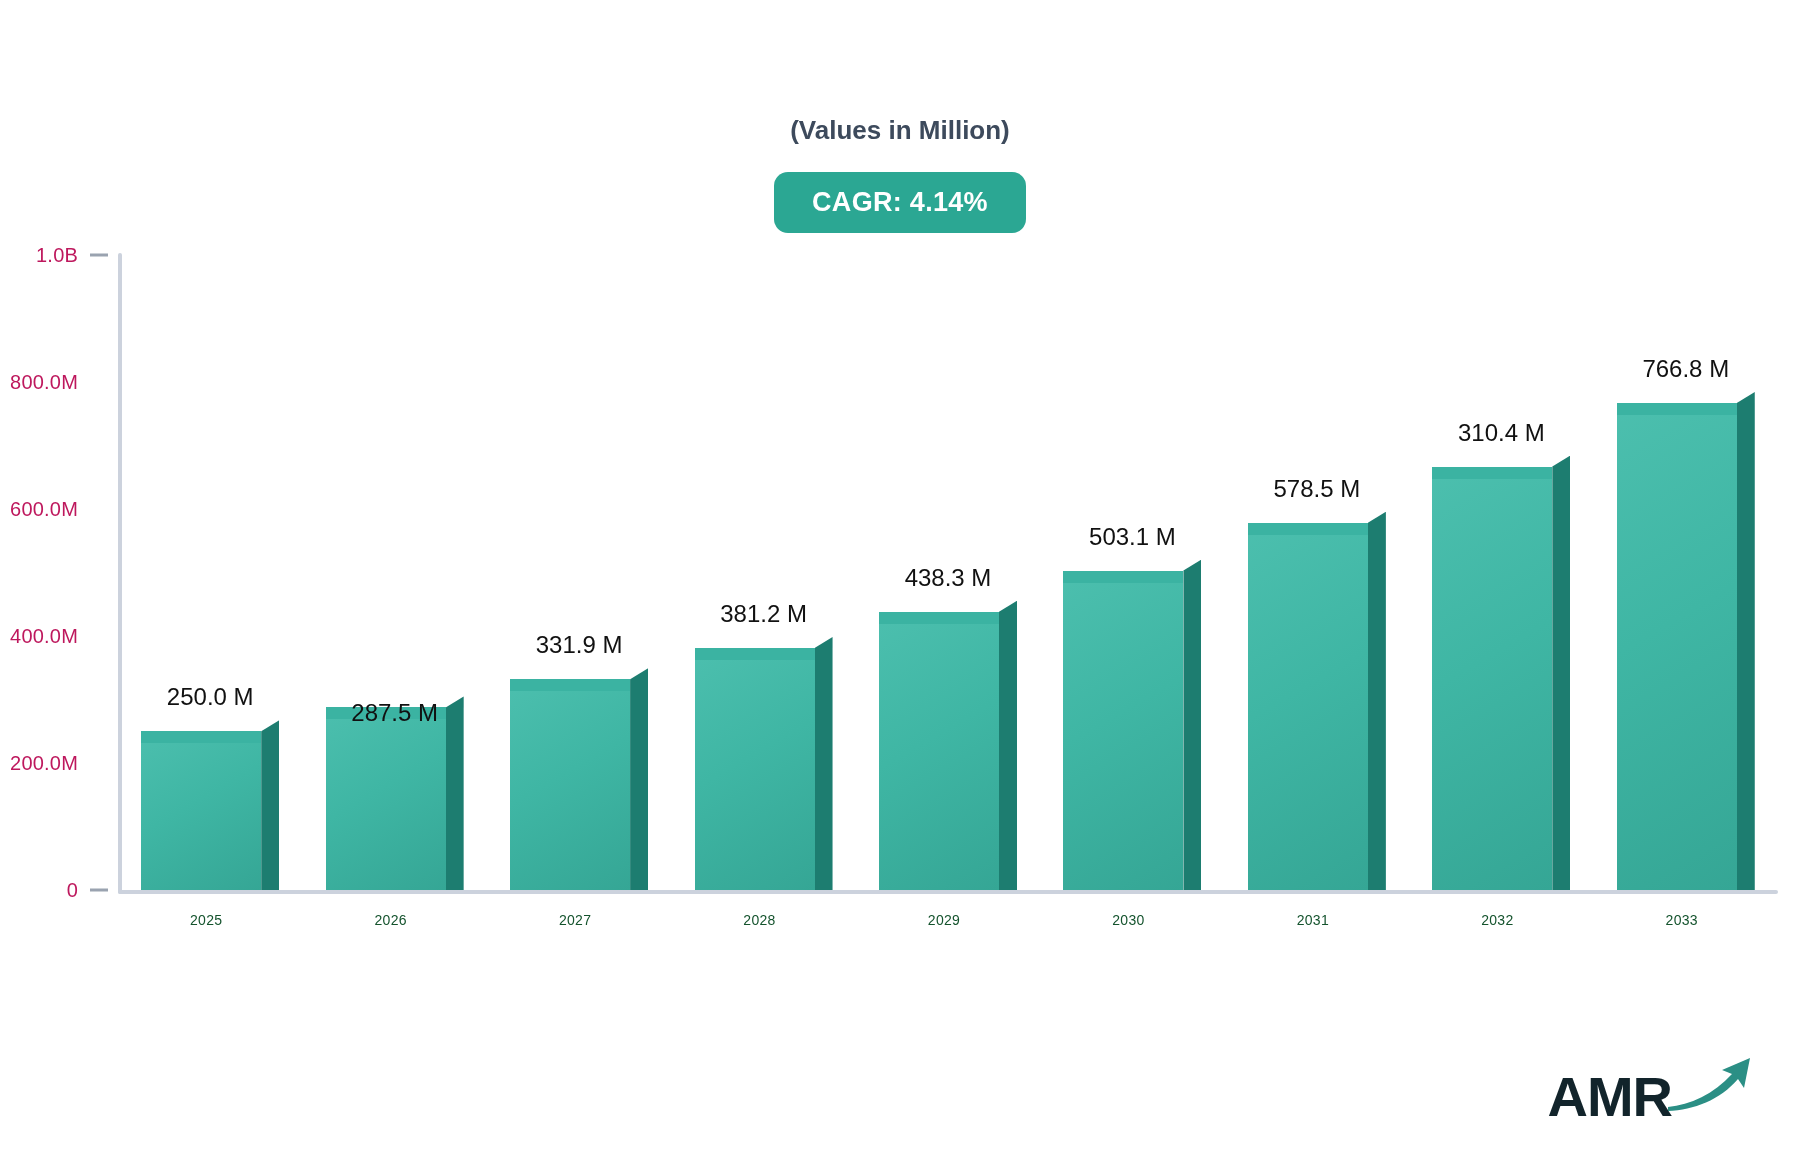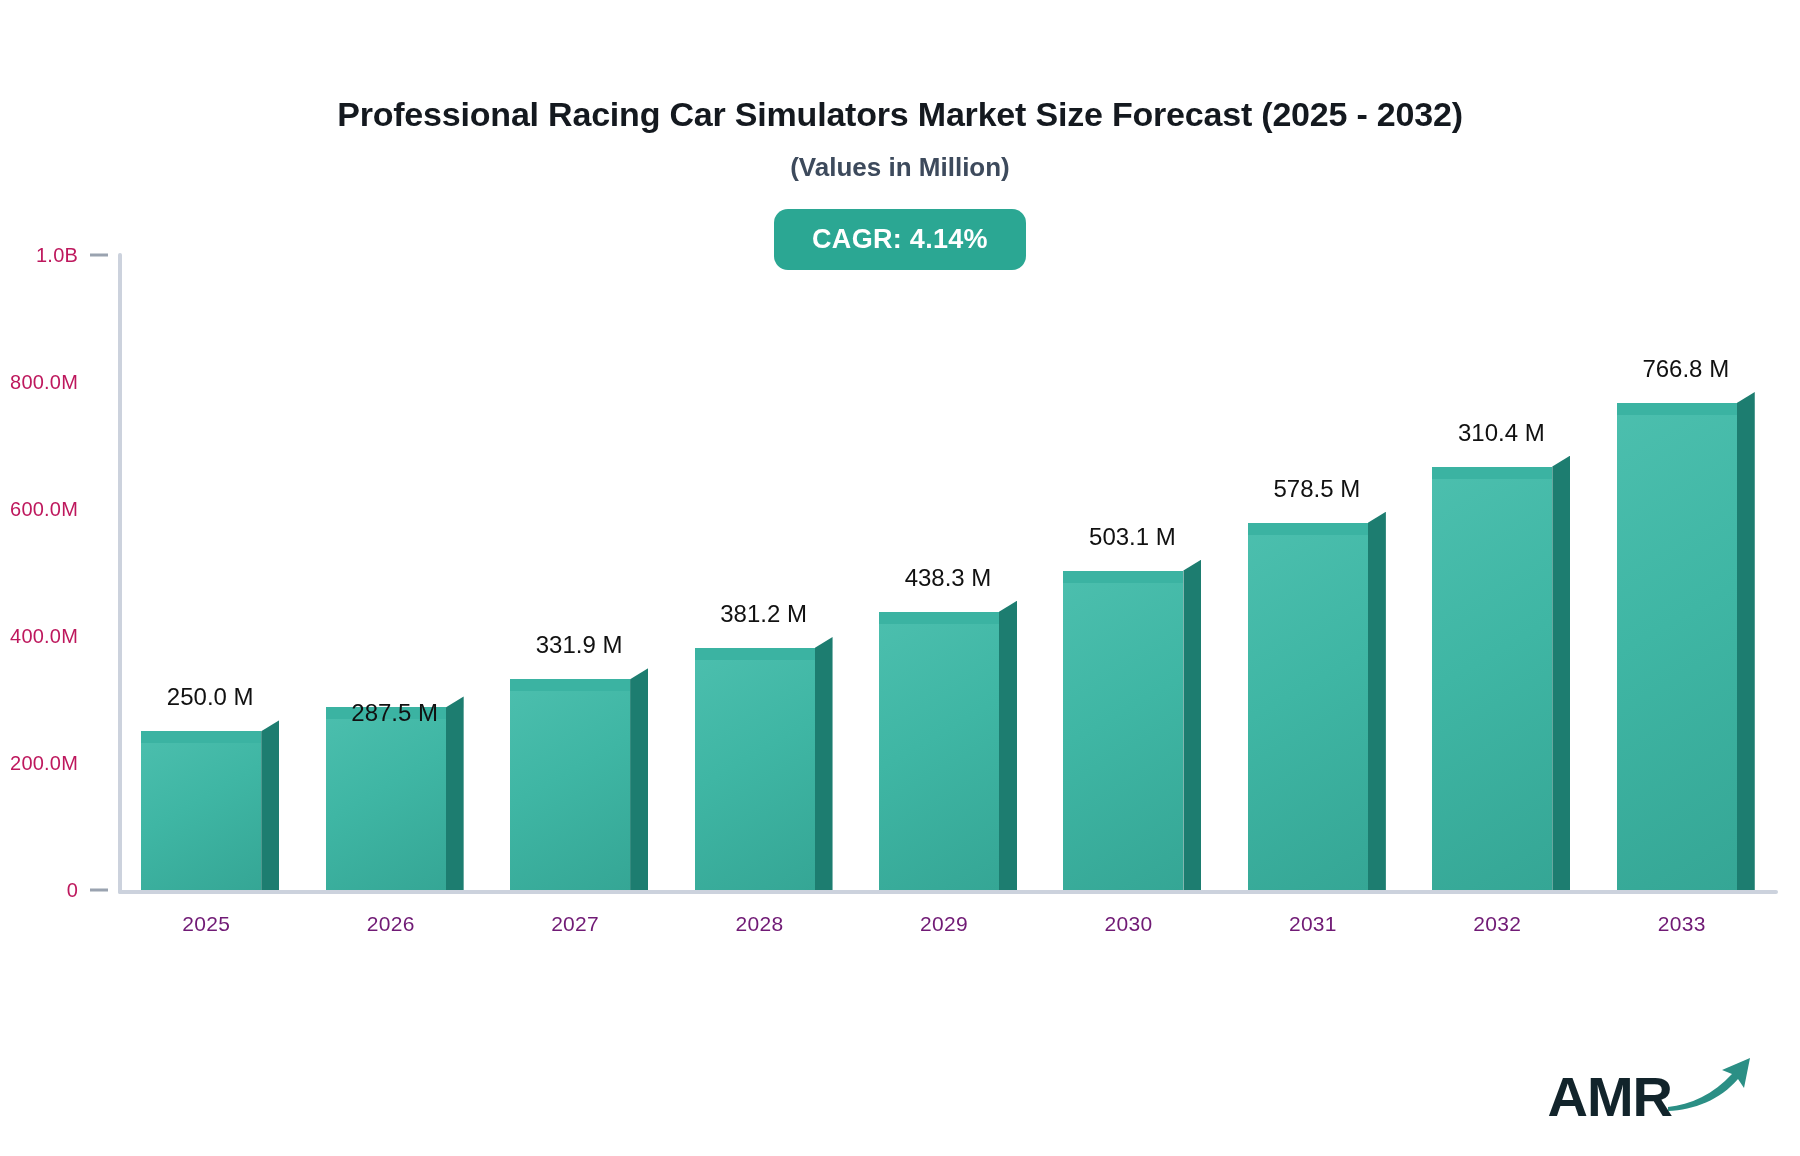--- a/index.html
+++ b/index.html
@@ -67,40 +67,39 @@
     position:absolute; bottom:0; width:18px;
     background:#1d7d70;
     clip-path:polygon(0 11px, 100% 0, 100% 100%, 0 100%);
   }
   .bar-value {
     position:absolute; width:260px; text-align:center;
     font-size:24px; color:#111111; white-space:nowrap;
   }
   .x-tick-label {
     position:absolute; width:220px; text-align:center;
-    font-size:21px; color:#701a75; top:672px;
+    font-size:14px; color:#14532d; top:672px;
     letter-spacing:0.3px;
   }
 
   
   #amr-logo {
     position:absolute; right:48px; bottom:34px;
     display:flex; align-items:flex-end;
   }
   #amr-logo-text {
     font-size:56px; font-weight:bold; color:#12242b;
     letter-spacing:-1px; line-height:0.9;
   }
   #amr-logo-arrow { margin-left:-6px; margin-bottom:4px; }
 </style>
 </head>
 <body>
 
 <div id="chart-header">
-  <div id="chart-title">Professional Racing Car Simulators Market Size Forecast (2025 - 2032)</div>
   <div id="chart-subtitle">(Values in Million)</div>
   <div id="cagr-badge-wrap">
     <div id="cagr-badge">CAGR: 4.14%</div>
   </div>
 </div>
 
 <div id="plot">
   <div id="y-axis-line"></div>
   <div id="x-axis-line"></div>
   <div id="y-axis-ticks">

